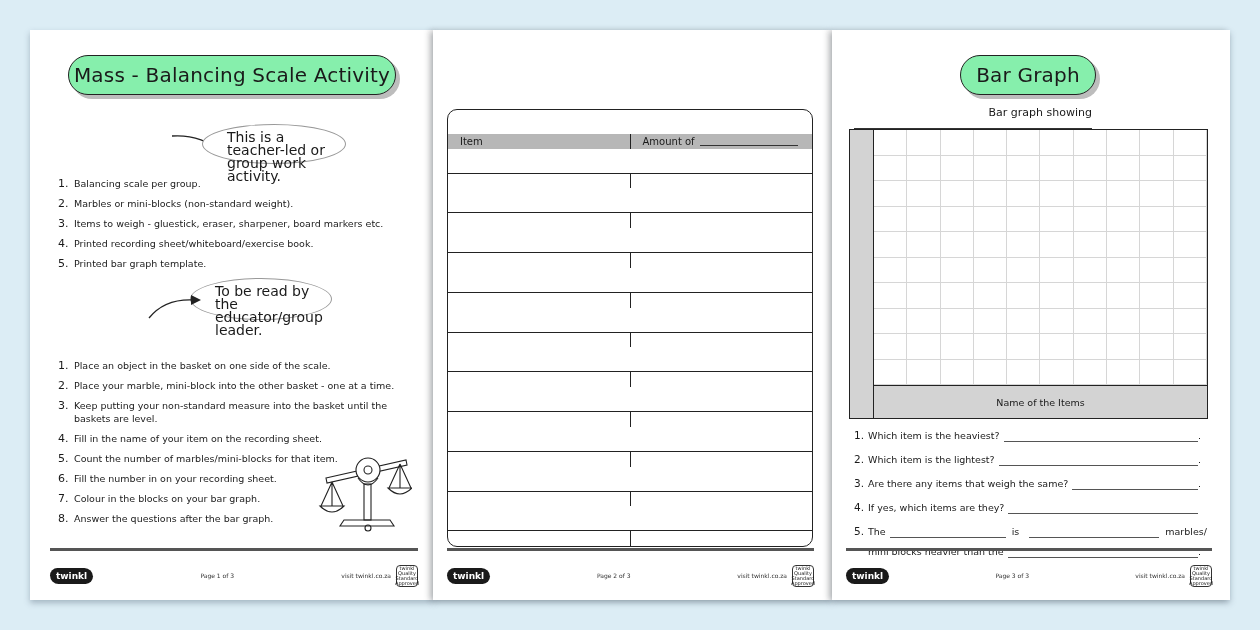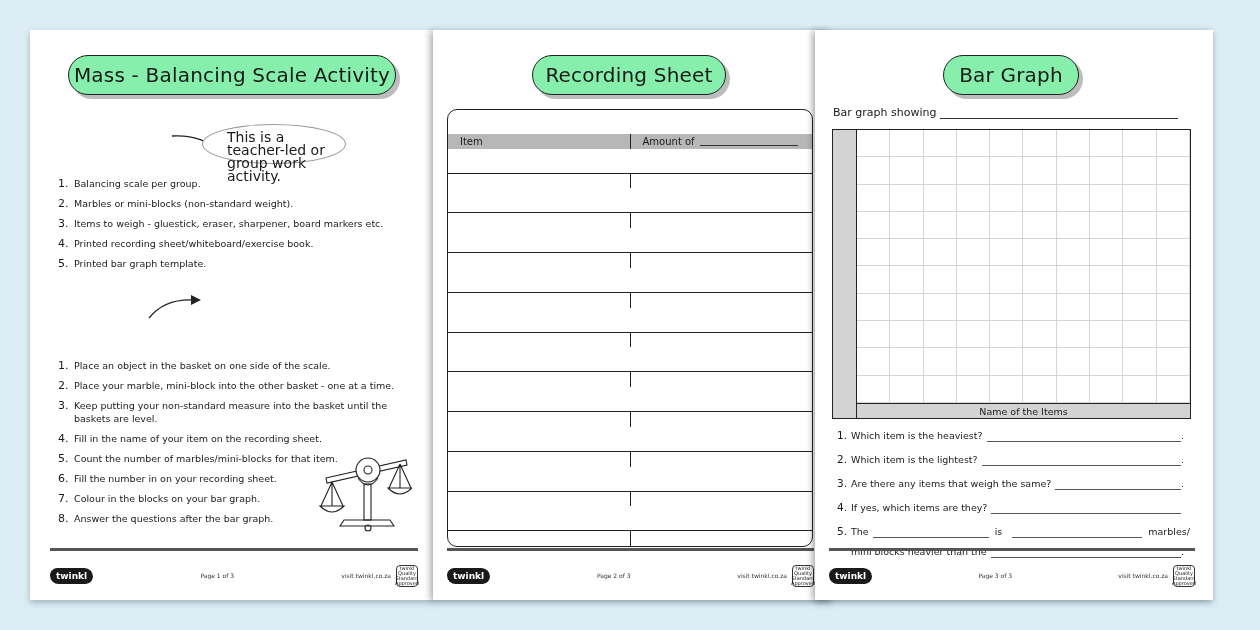--- a/index.html
+++ b/index.html
@@ -12,21 +12,21 @@
   }
   .page {
     position: absolute;
     top: 30px;
     height: 570px;
     background: #ffffff;
     box-shadow: 0 3px 6px rgba(60,80,100,0.35);
   }
   .page.p1 { left: 30px; width: 404px; z-index: 1; }
   .page.p2 { left: 433px; width: 399px; z-index: 2; box-shadow: -4px 0 6px rgba(0,0,0,0.18), 0 3px 6px rgba(60,80,100,0.35); }
-  .page.p3 { left: 815px; width: 398px; z-index: 3; box-shadow: -4px 0 6px rgba(0,0,0,0.18), 0 3px 6px rgba(60,80,100,0.35); }
+  .page.p3 { left: 832px; width: 398px; z-index: 3; box-shadow: -4px 0 6px rgba(0,0,0,0.18), 0 3px 6px rgba(60,80,100,0.35); }
 
   .title-pill {
     position: absolute;
     top: 25px;
     height: 40px;
     border: 1.6px solid #222;
     border-radius: 22px;
     background: #86efac;
     box-shadow: 4px 4px 0 #bdbdbd;
     font-size: 20px;
@@ -90,31 +90,31 @@
     border: 1.6px solid #222; border-radius: 10px; overflow: hidden;
     display: flex; flex-direction: column;
   }
   .rec-row { display: flex; flex: 1; border-top: 1.5px solid #222; margin-top: 24px; }
   .rec-row.head { background: #b7b7b7; border-top: none; flex: 1; }
   .rec-cell { flex: 1; border-left: 1.5px solid #222; font-size: 10px; display: flex; align-items: center; padding-left: 12px; }
   .rec-cell:first-child { border-left: none; }
   .blank-line { display: inline-block; border-bottom: 1px solid #333; width: 98px; margin-left: 5px; height: 10px; }
 
   
-  .showing { position: absolute; left: 18px; top: 76px; font-size: 11px; display: flex; align-items: flex-end; }
+  .showing { position: absolute; left: 18px; top: 76px; font-size: 11px; display: flex; align-items: flex-end; flex-direction: column; }
   .showing .blank-line { width: 238px; margin-left: 4px; }
   .graph {
     position: absolute; left: 17px; top: 99px; width: 359px; height: 290px;
     border: 1.6px solid #222; display: flex;
   }
   .yaxis { width: 24px; background: #d3d3d3; border-right: 1.6px solid #222; }
   .plot { flex: 1; display: flex; flex-direction: column; }
   .grid { flex: 1; display: grid; grid-template-columns: repeat(10, 1fr); grid-template-rows: repeat(10, 1fr); }
   .grid div { border-right: 1px solid #d6d6d6; border-bottom: 1px solid #d6d6d6; }
-  .xaxis { height: 15px; background: #d3d3d3; border-top: 1.6px solid #222; font-size: 9.5px; display: flex; align-items: center; justify-content: center; }
+  .xaxis { height: 33px; background: #d3d3d3; border-top: 1.6px solid #222; font-size: 9.5px; display: flex; align-items: center; justify-content: center; }
 
   .questions { position: absolute; left: 22px; right: 28px; top: 399px; list-style: none; font-size: 9.5px; }
   .questions li { display: flex; align-items: flex-end; line-height: 13px; margin-bottom: 11px; }
   .questions .num { width: 14px; flex-shrink: 0; font-size: 10.5px; }
   .questions .fill { flex: 1; border-bottom: 1px solid #555; margin-left: 4px; height: 10px; }
   .questions .dot { width: 4px; }
   .q5 { flex-direction: column; align-items: stretch !important; }
   .q5 .line1, .q5 .line2 { display: flex; align-items: flex-end; }
   .q5 .line2 { margin-left: 14px; margin-top: 7px; }
   .q5 .fill.short { flex: none; width: 116px; }
@@ -149,20 +149,21 @@
     <li>
         <span class="num">4.</span>
         <span class="txt">Printed recording sheet/whiteboard/exercise book.</span>
       </li>
     <li>
         <span class="num">5.</span>
         <span class="txt">Printed bar graph template.</span>
       </li>
   </ul>
 
+  <div class="bubble" style="left:160px; top:248px; width:142px; height:42px;">To be read by the educator/group leader.</div>
   <svg class="arrow" style="left:115px; top:262px;" width="60" height="30">
     <path d="M4 26 Q20 6 50 8" fill="none" stroke="#222" stroke-width="1.3"></path>
     <path d="M46 3 L56 8 L46 13 Z" fill="#222"></path>
   </svg>
 
   <ul class="list" style="top:329px;">
     <li>
         <span class="num">1.</span>
         <span class="txt">Place an object in the basket on one side of the scale.</span>
       </li>
@@ -216,21 +217,20 @@
     <span class="logo">twinkl</span>
     <span class="pg">Page 1 of 3</span>
     <span class="footer-right">
       <span class="visit">visit twinkl.co.za</span>
       <span class="badge">twinkl Quality Standard Approved</span>
     </span>
   </div>
 </div>
 
 <div class="page p2">
-  <div class="title-pill" style="left:99px; width:194px;">Recording Sheet</div>
 
   <div class="rec-table">
     <div class="rec-row head">
       <div class="rec-cell">
           <span>Item</span>
         </div>
       <div class="rec-cell">
           <span>Amount of</span>
           <span class="blank-line"></span>
         </div>

